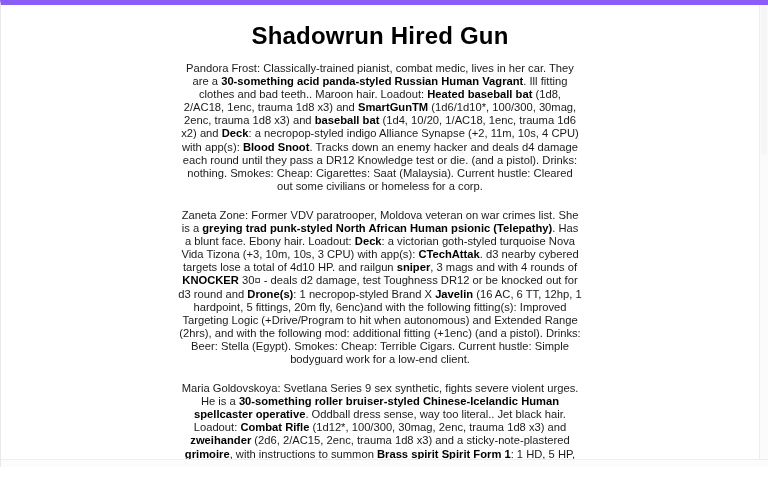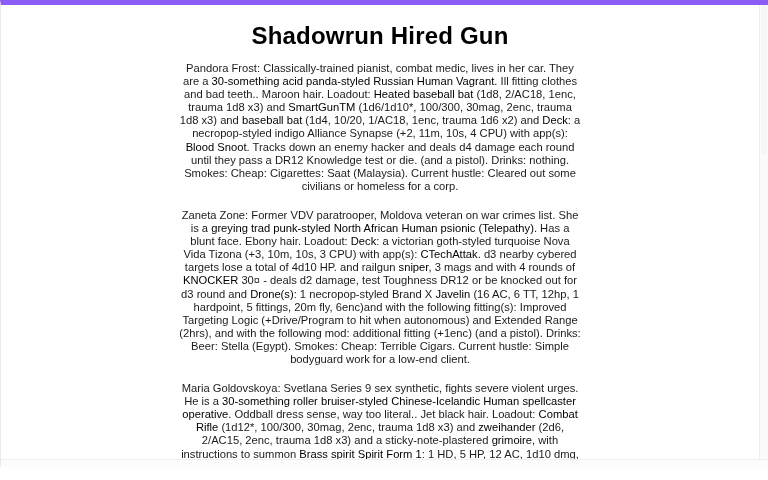--- a/index.html
+++ b/index.html
@@ -88,21 +88,21 @@
     padding: 0;
     font-family: "Liberation Sans", sans-serif;
     font-size: 11.2px;
     line-height: 13.1px;
     color: #1b1b1b;
     text-align: center;
     word-spacing: 0px;
   }
   p.entry:last-child { margin-bottom: 0; }
 
-  b { font-weight: normal; color: #000; }
+  b { font-weight: bold; color: #000; }
 </style>
 </head>
 <body>
 
 <div id="viewport">
 
   <div id="page">
 
     <h1 class="doc-title">Shadowrun Hired Gun</h1>
 

